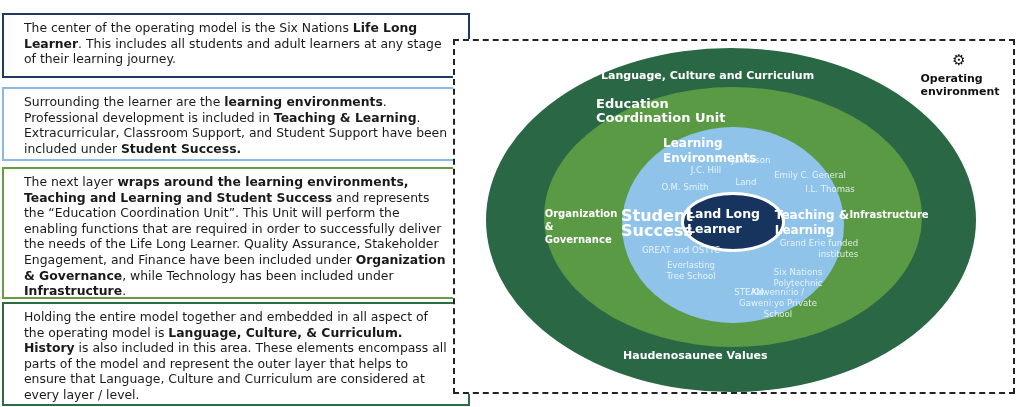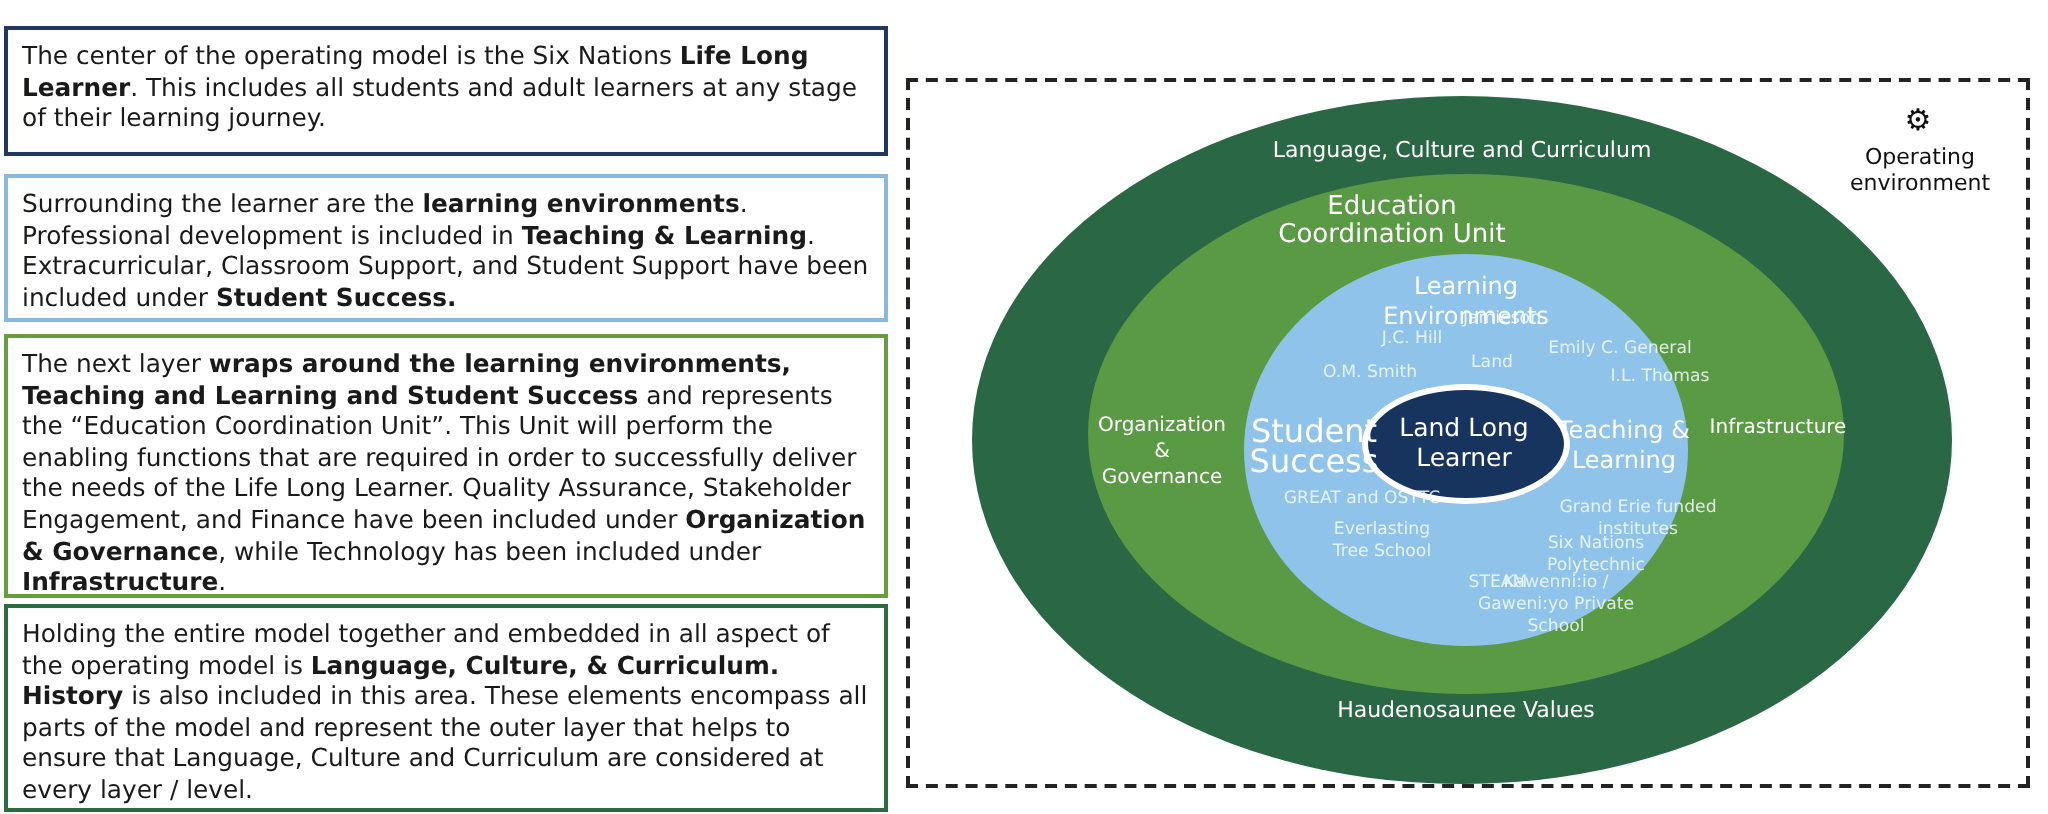--- a/index.html
+++ b/index.html
@@ -4,40 +4,40 @@
 <style>
   html,body{margin:0;padding:0;}
   body{
     width:1024px;height:407px;position:relative;background:#ffffff;
     font-family:"DejaVu Sans","Liberation Sans",sans-serif;
     overflow:hidden;
   }
   
   .info-box{
     position:absolute;left:2px;width:424px;background:#ffffff;
-    border:2px solid #888;padding:5px 7px;
+    border:2px solid #888;padding:5px 20px;
     font-size:12.4px;line-height:15.6px;color:#1a1a1a;
   }
   .box1{top:13px;height:51px;}
   .box2{top:87px;height:60px;}
   .box3{top:167px;height:118px;}
   .box4{top:302px;height:90px;}
   
   .panel{
     position:absolute;left:453px;top:39px;width:558px;height:351px;
     border:2px dashed #232323;background:#ffffff;
   }
   .ellipse{position:absolute;border-radius:50%;}
   .outer{left:486px;top:48px;width:490px;height:344px;}
   .ring {left:544px;top:87px;width:378px;height:260px;}
   .inner{left:622px;top:127px;width:222px;height:196px;}
   .core {left:681px;top:192px;width:98px;height:54px;border:3px solid #ffffff;}
   .dlabel{
     position:absolute;transform:translate(-50%,-50%);
-    text-align:center;white-space:pre-line;color:#ffffff;font-weight:normal;
+    white-space:pre-line;color:#ffffff;font-weight:bold;
     z-index:5;
   }
   .l-outer-top   {left:731px;top:75px; font-size:11px;width:260px;}
   .l-ring-top    {left:696px;top:111px;font-size:13px;line-height:14px;width:200px;}
   .l-inner-top   {left:733px;top:151px;font-size:12px;line-height:15px;width:140px;}
   .l-inner-left  {left:657px;top:223px;font-size:16px;line-height:15px;}
   .l-inner-right {left:812px;top:223px;font-size:12px;line-height:15px;}
   .l-ring-left   {left:581px;top:226px;font-size:10px;line-height:13px;}
   .l-ring-right  {left:889px;top:214px;font-size:10px;}
   .l-outer-bottom{left:733px;top:355px;font-size:11px;width:220px;}
@@ -45,21 +45,21 @@
   .school{
     position:absolute;transform:translate(-50%,-50%);
     text-align:center;white-space:pre-line;
     color:rgba(245,251,255,0.85);font-size:8.6px;line-height:11px;
     font-weight:normal;z-index:6;padding-left:36px;
   }
   .s0{left:733px;top:160px;} .s1{left:688px;top:170px;}
   .s2{left:792px;top:175px;} .s3{left:728px;top:182px;}
   .s4{left:667px;top:187px;} .s5{left:812px;top:189px;}
   .s6{left:663px;top:250px;} .s7{left:673px;top:271px;}
-  .s8{left:731px;top:268px;margin-top:24px;} .s9{left:801px;top:260px;}
+  .s8{left:731px;top:268px;margin-top:24px;} .s9{left:801px;top:249px;text-align:right;}
   .s10{left:780px;top:278px;} .s11{left:760px;top:303px;}
   .gear{
     position:absolute;left:959px;top:60px;transform:translate(-50%,-50%);
     font-size:15px;color:#111;z-index:5;
   }
   .l-operating{
     left:960px;top:85px;color:#111;font-size:11px;line-height:13px;
   }
 </style>
 </head>

